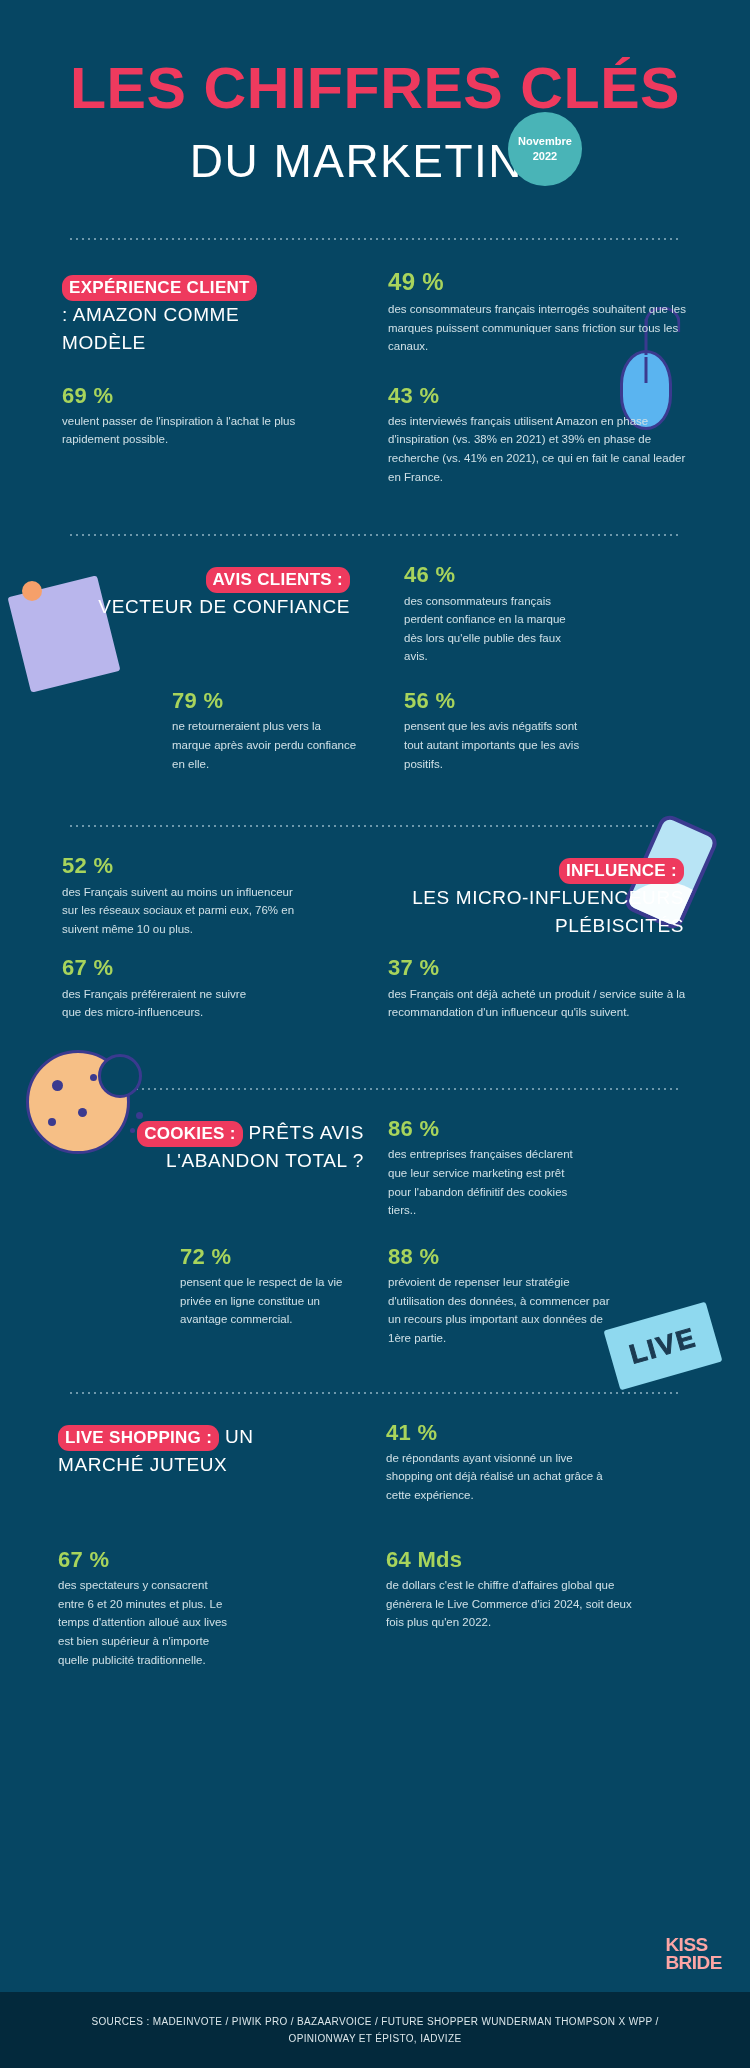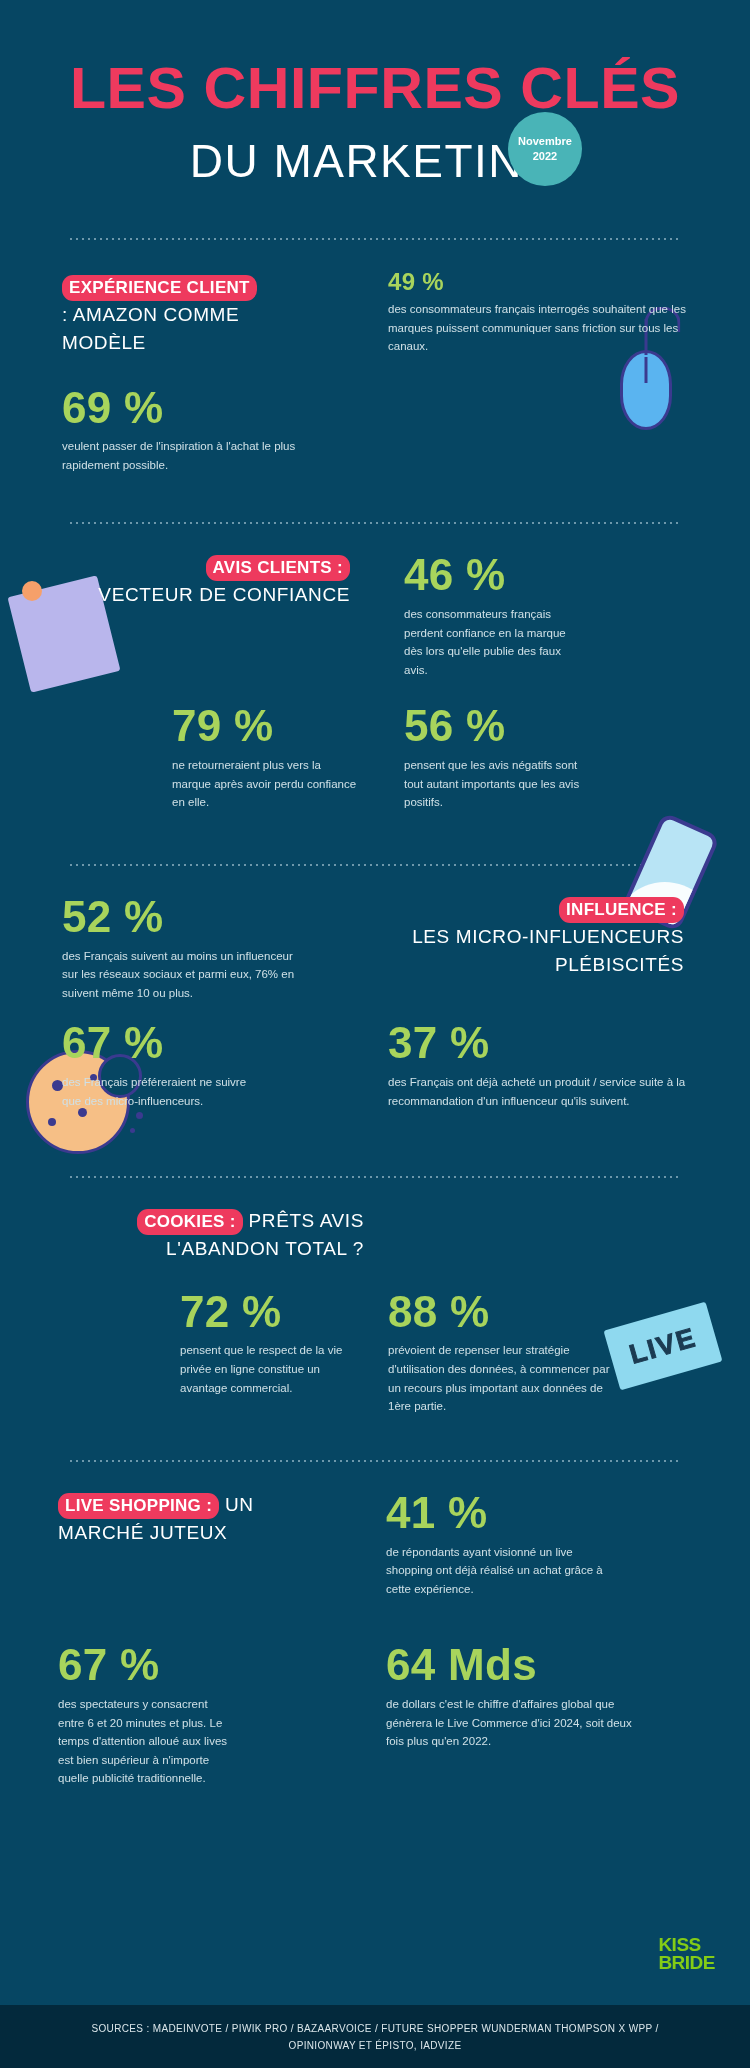--- a/index.html
+++ b/index.html
@@ -102,21 +102,21 @@
     font-weight: 300;
     font-size: 19px;
     letter-spacing: .6px;
     line-height: 1.45;
   }
 
   .stat { }
   .stat-num {
     color: #a8d45c;
     font-weight: 700;
-    font-size: 44px;
+    font-size: 22px;
     letter-spacing: .3px;
     line-height: 1.15;
     margin-bottom: 4px;
   }
   .stat-num.big { font-size: 24px; }
   .stat-text {
     color: #cfe0e6;
     font-size: 11.5px;
     line-height: 1.62;
     max-width: 285px;
@@ -212,34 +212,34 @@
     color: #1b3b52;
     font-weight: 700;
     font-size: 27px;
     letter-spacing: 2px;
     -webkit-text-stroke: 1px #1b3b52;
   }
 
   
   .logo {
     position: absolute;
-    right: 35px;
+    right: 28px;
     bottom: 96px;
-    color: #84cc16;
+    color: #fca5a5;
     font-weight: 700;
     font-size: 19px;
     line-height: 0.95;
     letter-spacing: -0.5px;
     text-align: left;
     z-index: 6;
   }
   .footer {
     position: absolute;
     left: 0; right: 0; bottom: 0;
-    height: 63px;
+    height: 76px;
     background: #03293c;
     display: flex;
     align-items: center;
     justify-content: center;
     z-index: 6;
   }
   .footer-text {
     color: #dbe6ea;
     font-size: 10px;
     letter-spacing: .35px;
@@ -311,20 +311,24 @@
         <div class="stat-num big">49 %</div>
         <div class="stat-text wide">des consommateurs français interrogés souhaitent que les marques puissent communiquer sans friction sur tous les canaux.</div>
       </div>
     </div>
 
     <div class="grid2" style="margin-top:26px;">
       <div class="stat">
         <div class="stat-num">69 %</div>
         <div class="stat-text" style="max-width:235px;">veulent passer de l'inspiration à l'achat le plus rapidement possible.</div>
       </div>
+      <div class="stat">
+        <div class="stat-num">43 %</div>
+        <div class="stat-text wide">des interviewés français utilisent Amazon en phase d'inspiration (vs. 38% en 2021) et 39% en phase de recherche (vs. 41% en 2021), ce qui en fait le canal leader en France.</div>
+      </div>
     </div>
   </div>
 
   <div class="divider" style="width:614px; margin-top:48px;"></div>
 
   <div class="section" style="padding:30px 52px 0 62px;">
     <div class="grid2">
       <div class="heading-wrap right" style="padding-right:22px;">
         <span class="tag">AVIS CLIENTS :</span><span class="head-light"></span>
         <div class="head-block">VECTEUR DE CONFIANCE</div>
@@ -374,20 +378,24 @@
   </div>
 
   <div class="divider" style="width:614px; margin-top:66px;"></div>
 
   <div class="section" style="padding:30px 52px 0 62px;">
     <div class="grid2">
       <div class="heading-wrap right" style="padding-right:8px;">
         <span class="tag">COOKIES :</span><span class="head-light"> PRÊTS AVIS</span>
         <div class="head-block">L'ABANDON TOTAL ?</div>
       </div>
+      <div class="stat" style="margin-top:-4px;">
+        <div class="stat-num">86 %</div>
+        <div class="stat-text" style="max-width:200px;">des entreprises françaises déclarent que leur service marketing est prêt pour l'abandon définitif des cookies tiers..</div>
+      </div>
     </div>
 
     <div class="grid2" style="margin-top:24px;">
       <div class="stat" style="padding-left:118px;">
         <div class="stat-num">72 %</div>
         <div class="stat-text" style="max-width:190px;">pensent que le respect de la vie privée en ligne constitue un avantage commercial.</div>
       </div>
       <div class="stat">
         <div class="stat-num">88 %</div>
         <div class="stat-text" style="max-width:225px;">prévoient de repenser leur stratégie d'utilisation des données, à commencer par un recours plus important aux données de 1ère partie.</div>

